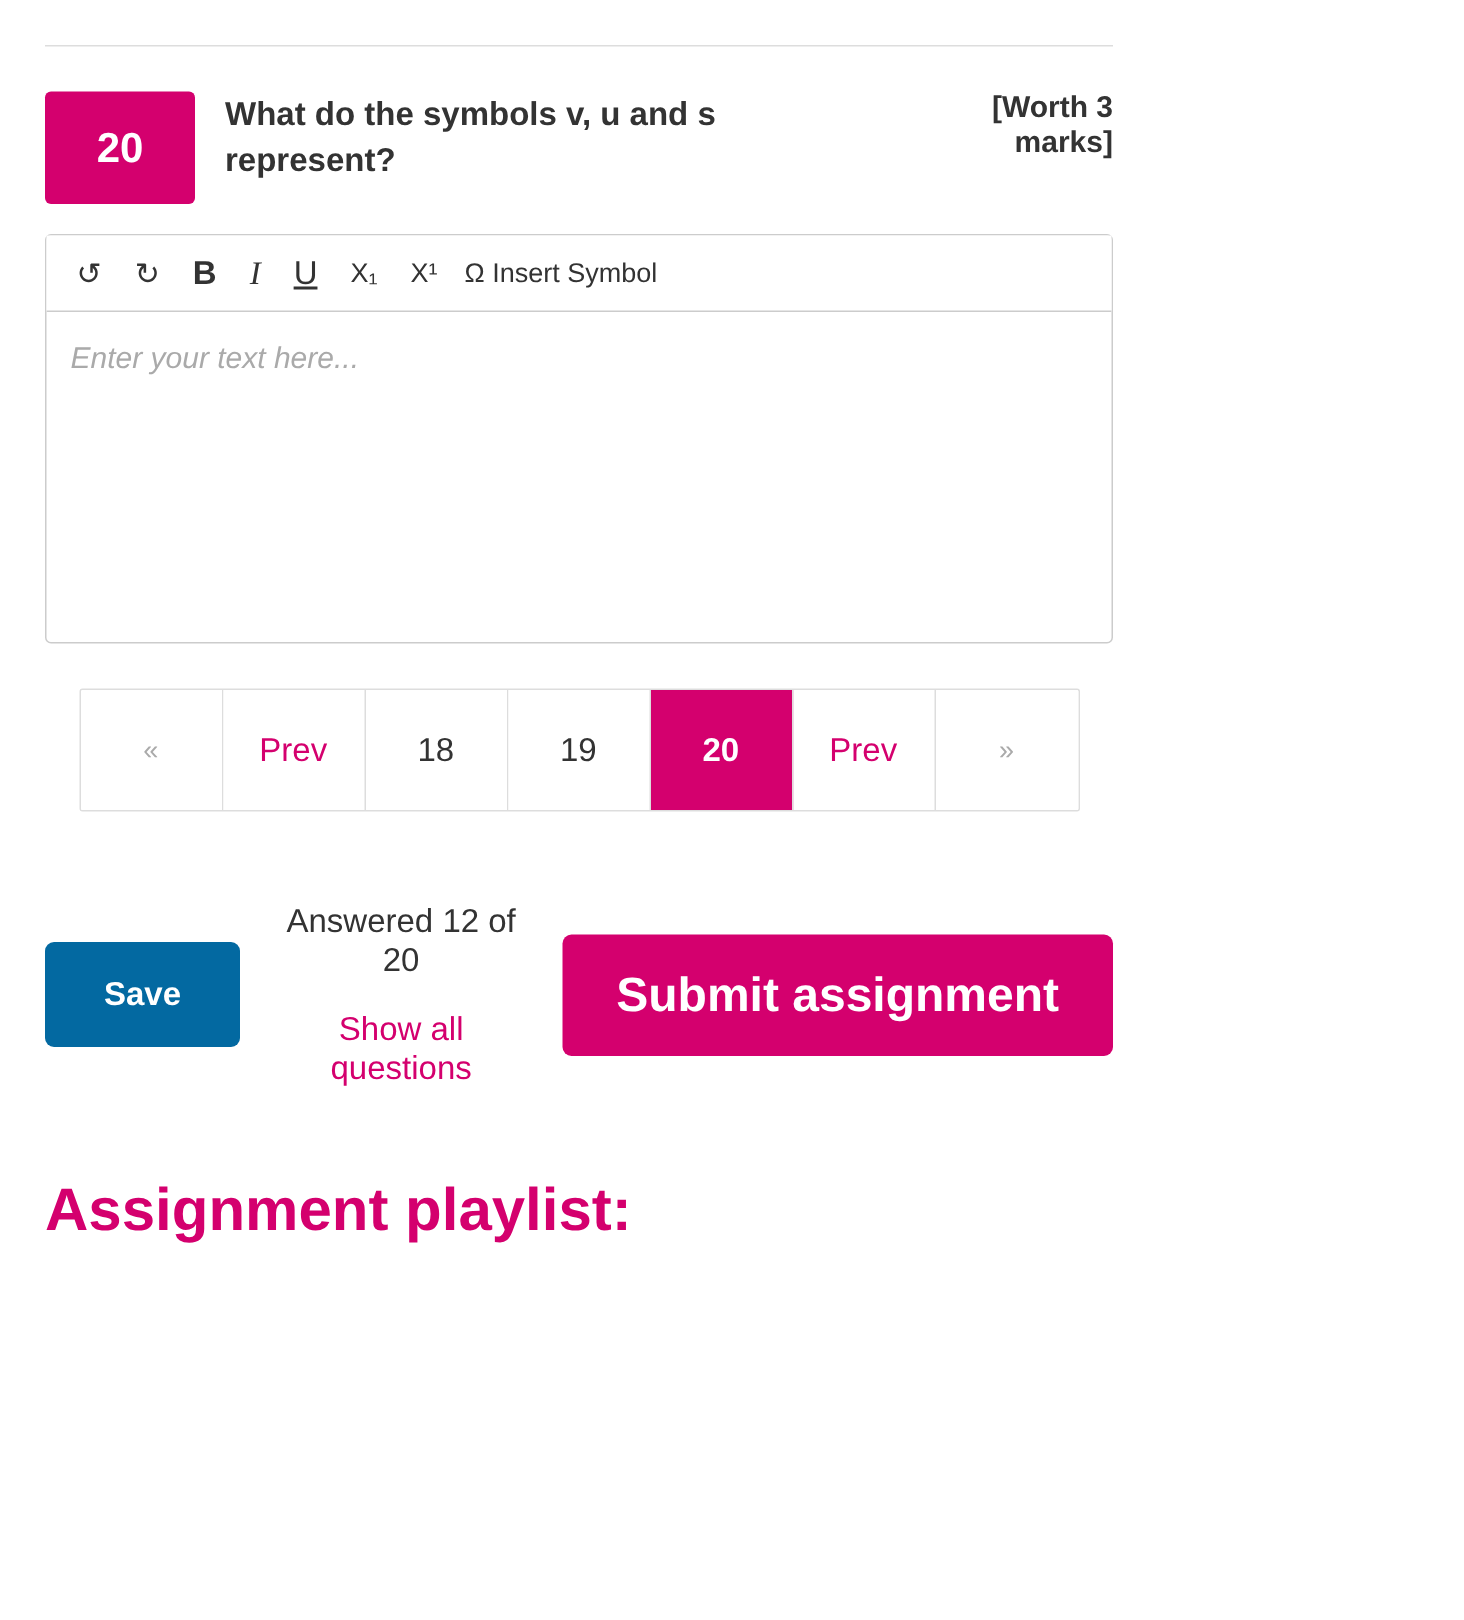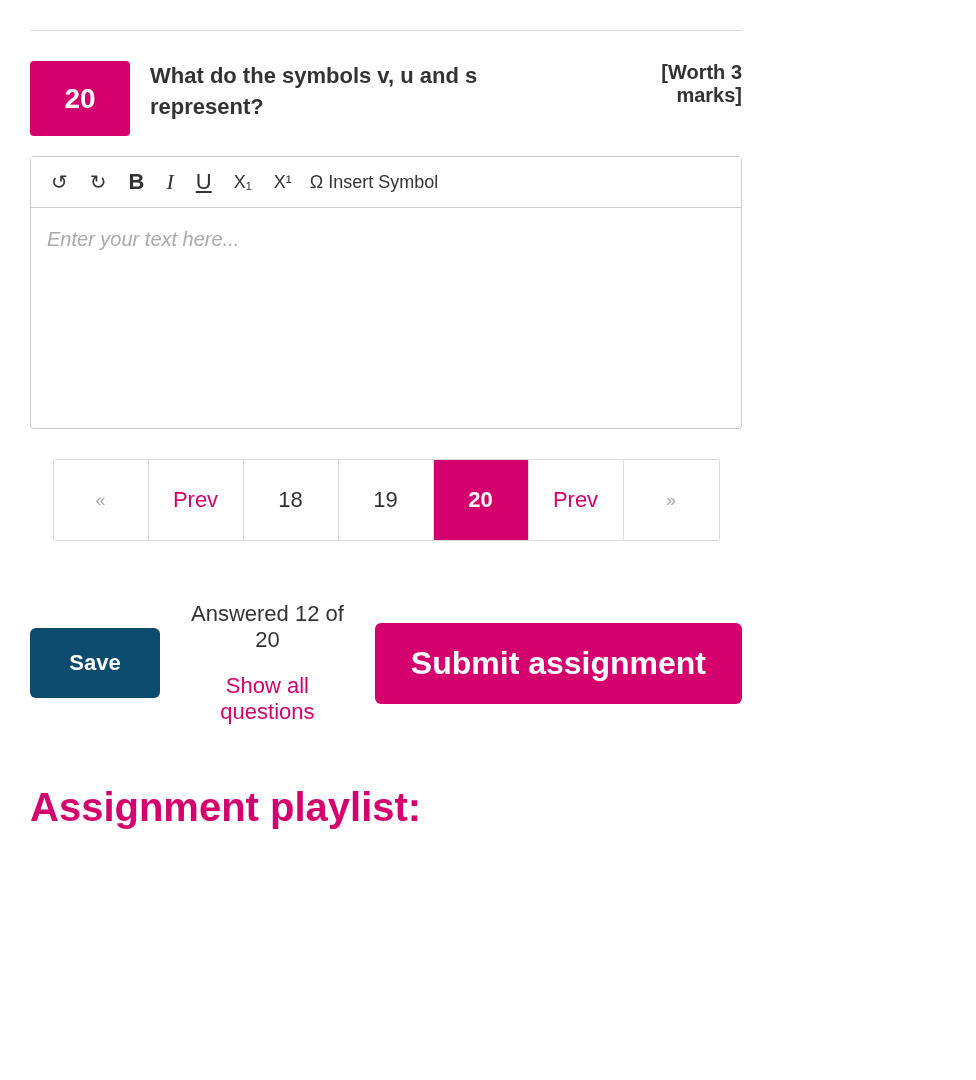--- a/index.html
+++ b/index.html
@@ -190,21 +190,21 @@
     
     .bottom-bar {
       display: flex;
       align-items: center;
       padding: 20px 0;
       margin-bottom: 40px;
       gap: 20px;
     }
 
     .save-btn {
-      background-color: #0c4a6e;
+      background-color: #0369a1;
       color: #ffffff;
       border: none;
       border-radius: 6px;
       font-size: 22px;
       font-weight: bold;
       padding: 22px 30px;
       cursor: pointer;
       min-width: 130px;
     }
 

